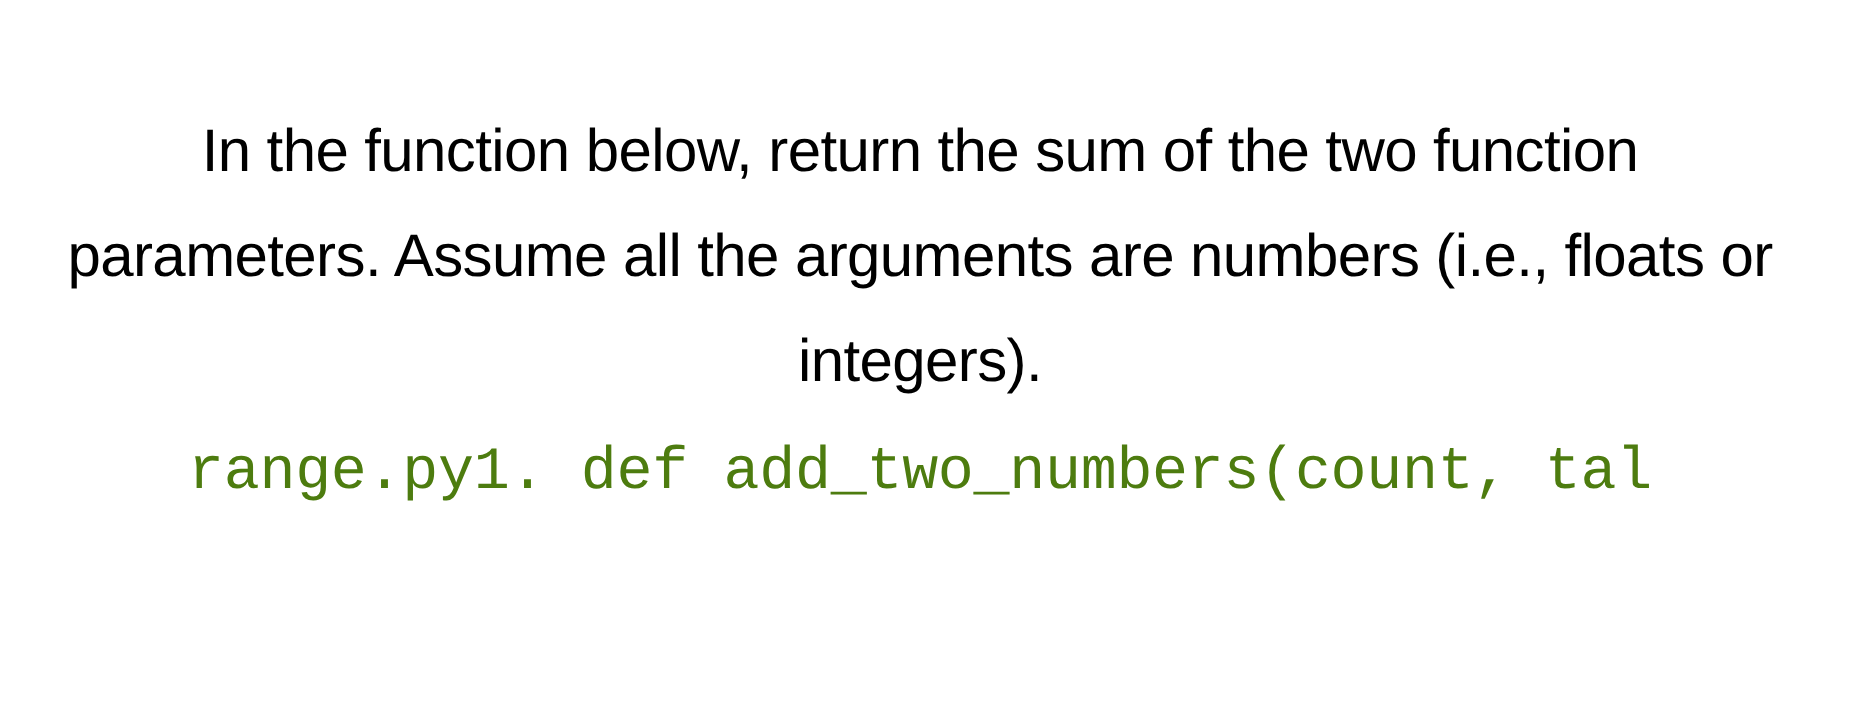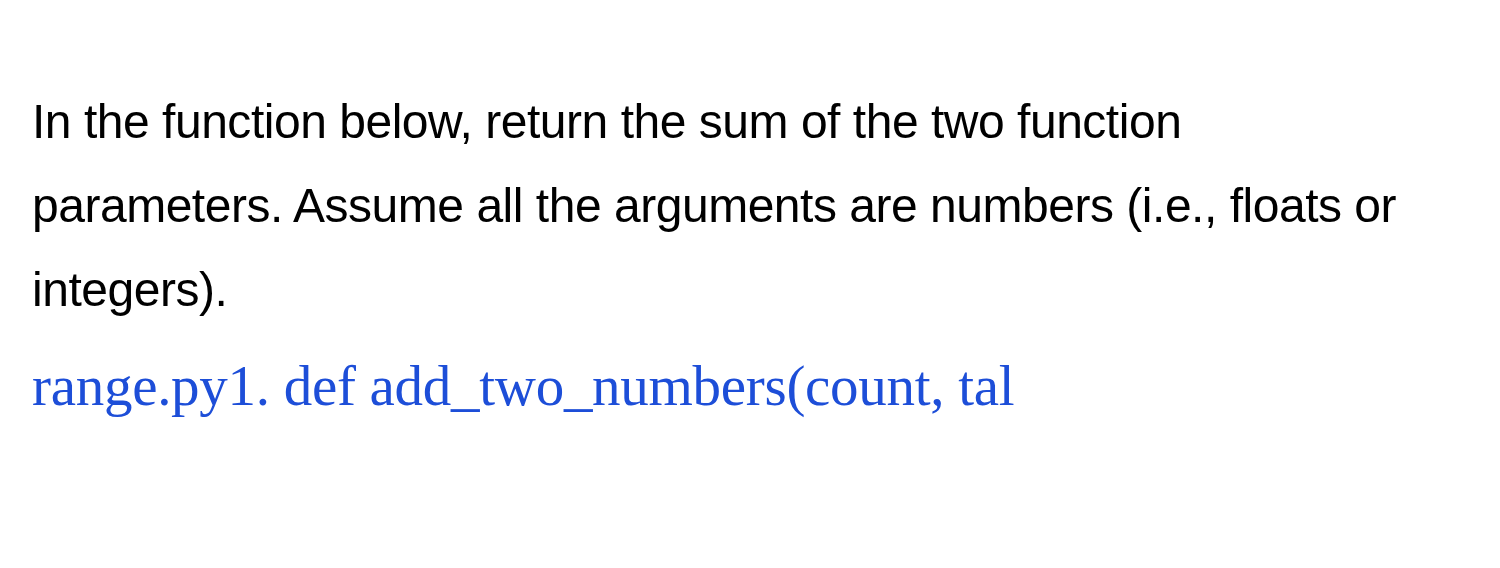--- a/index.html
+++ b/index.html
@@ -10,33 +10,34 @@
     body {
       width: 1500px;
       height: 568px;
       background: #ffffff;
       font-family: -apple-system, BlinkMacSystemFont, "Segoe UI", Helvetica, Arial, sans-serif;
       overflow: hidden;
     }
     .content {
       padding: 80px 60px 0 32px;
       width: 100%;
+      text-align: center;
     }
     .instruction {
       font-size: 48px;
       line-height: 1.75;
       color: #000000;
       font-weight: 400;
       letter-spacing: -0.01em;
     }
     .code-line {
-      font-family: Liberation Serif, serif;
-      font-size: 57px;
+      font-family: Liberation Mono, monospace;
+      font-size: 48px;
       line-height: 1.6;
-      color: #1d4ed8;
+      color: #4d7c0f;
       white-space: nowrap;
       overflow: hidden;
       letter-spacing: -0.005em;
       margin-top: 8px;
     }
   </style>
 </head>
 <body>
 
 <div class="content">

